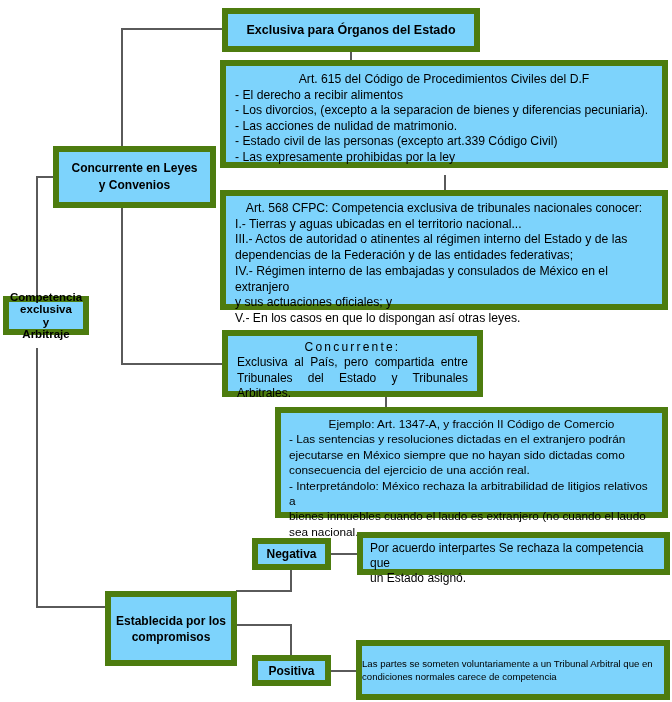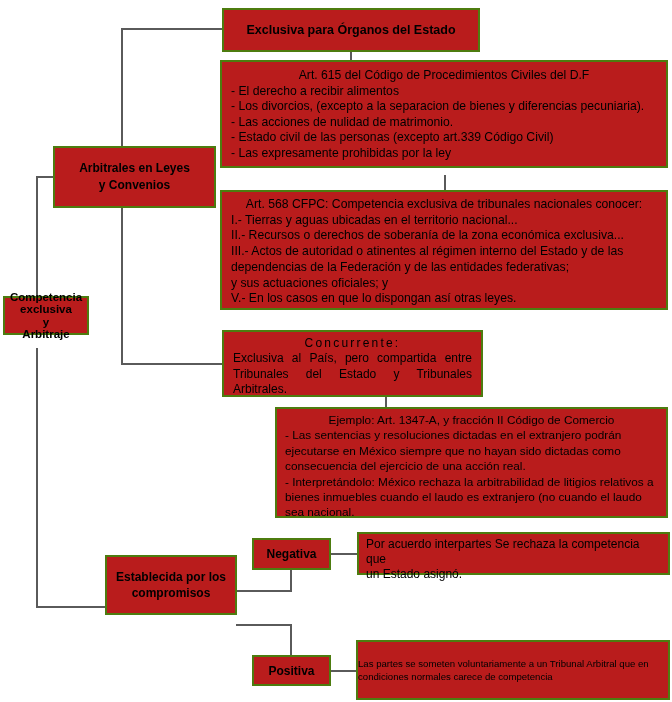--- a/index.html
+++ b/index.html
@@ -11,22 +11,22 @@
     position: relative;
     width: 672px;
     height: 702px;
     background: #ffffff;
     font-family: "Liberation Sans", sans-serif;
     overflow: hidden;
   }
   .box {
     position: absolute;
     box-sizing: border-box;
-    background: #b91c1c;
-    border: 2px solid #4d7c0f;
+    background: #7dd3fc;
+    border: 6px solid #4d7c0f;
     color: #000000;
     z-index: 5;
   }
   .box .inner {
     position: absolute;
     left: 0; right: 0; top: 0; bottom: 0;
     display: flex;
     flex-direction: column;
     justify-content: center;
   }
@@ -41,21 +41,21 @@
   .h { height: 2px; }
   .v { width: 2px; }
 
   
   #node-root          { left:3px;   top:296px; width:86px;  height:39px;  }
   #node-root .inner   { font-size: 11.5px; font-weight: bold; line-height: 12.5px; }
 
   #node-leyes         { left:53px;  top:146px; width:163px; height:62px; }
   #node-leyes .inner  { font-size: 12px; font-weight: bold; line-height: 17px; }
 
-  #node-compromisos        { left:105px; top:555px; width:132px; height:60px; }
+  #node-compromisos        { left:105px; top:591px; width:132px; height:75px; }
   #node-compromisos .inner { font-size: 12px; font-weight: bold; line-height: 16px; }
 
   #node-organos        { left:222px; top:8px;  width:258px; height:44px; }
   #node-organos .inner { font-size: 12.5px; font-weight: bold; }
 
   #node-art615        { left:220px; top:60px; width:448px; height:108px; padding: 6px 9px; }
   #node-art615 .inner { position: static; display:block; font-size: 12.2px; line-height: 15.6px; }
 
   #node-art568        { left:220px; top:190px; width:448px; height:120px; padding: 5px 9px; }
   #node-art568 .inner { position: static; display:block; font-size: 12.2px; line-height: 15.7px; }
@@ -120,21 +120,21 @@
     <div class="inner ctr">
       <span>Competencia</span>
       <span>exclusiva</span>
       <span>y</span>
       <span>Arbitraje</span>
     </div>
   </div>
 
   <div class="box" id="node-leyes">
     <div class="inner ctr">
-      <span>Arbitrales en Leyes</span>
+      <span>Concurrente en Leyes</span>
       <span>y Convenios</span>
     </div>
   </div>
 
   <div class="box" id="node-compromisos">
     <div class="inner ctr">
       <span>Establecida por los</span>
       <span>compromisos</span>
     </div>
   </div>
@@ -153,23 +153,23 @@
       <div class="left">- Las acciones de nulidad de matrimonio.</div>
       <div class="left">- Estado civil de las personas (excepto art.339 Código Civil)</div>
       <div class="left">- Las expresamente prohibidas por la ley</div>
     </div>
   </div>
 
   <div class="box" id="node-art568">
     <div class="inner">
       <div class="ctr">Art. 568 CFPC: Competencia exclusiva de tribunales nacionales conocer:</div>
       <div class="left">I.-  Tierras y aguas ubicadas en el territorio nacional...</div>
-      <div class="left">II.- Recursos o derechos de soberanía de la zona económica exclusiva...</div>
       <div class="left">III.-  Actos de autoridad o atinentes al régimen interno del Estado y de las</div>
       <div class="left">dependencias de la Federación y de las entidades federativas;</div>
+      <div class="left">IV.- Régimen interno de las embajadas y consulados de México en el extranjero</div>
       <div class="left">y sus actuaciones oficiales; y</div>
       <div class="left">V.- En los casos en que lo dispongan así otras leyes.</div>
     </div>
   </div>
 
   <div class="box" id="node-concurrente">
     <div class="inner">
       <div class="spaced">Concurrente:</div>
       <div class="just">Exclusiva al País, pero compartida entre</div>
       <div class="just">Tribunales del Estado y Tribunales</div>

